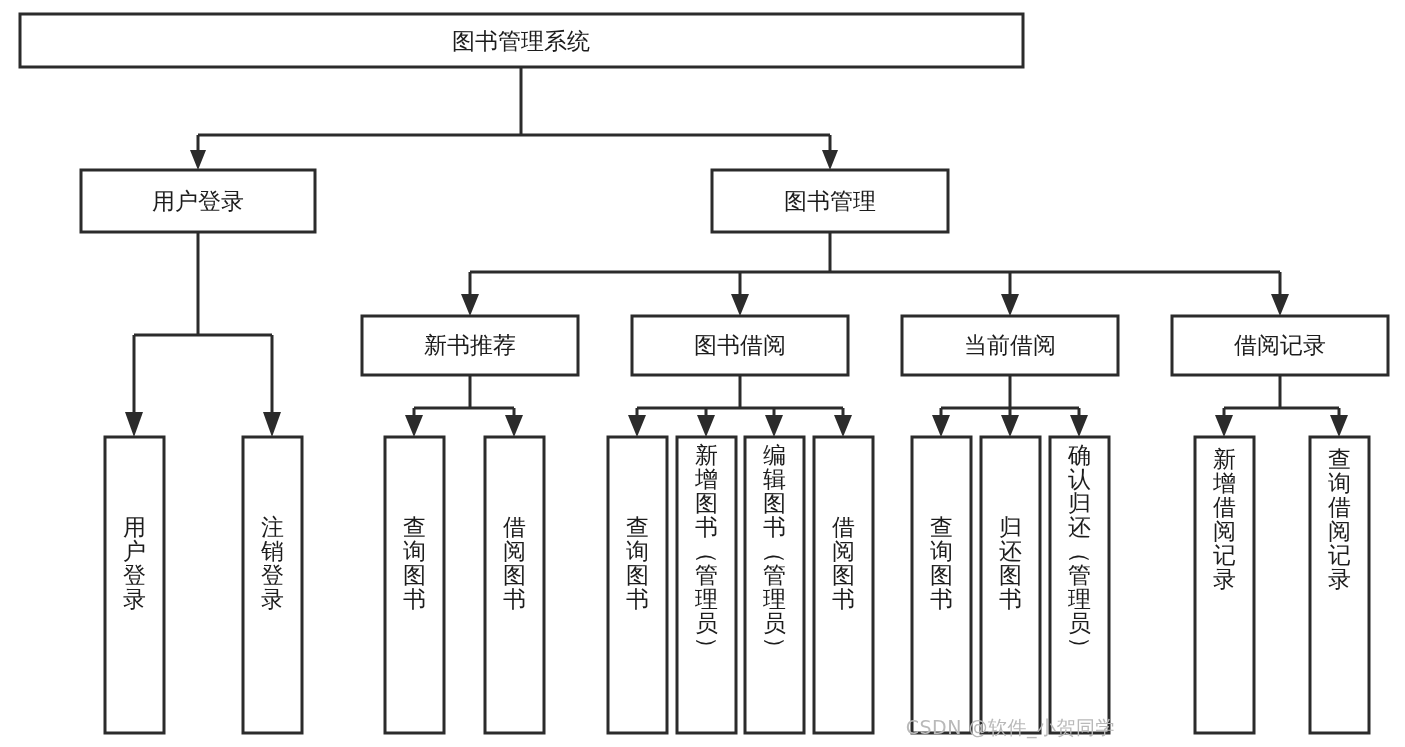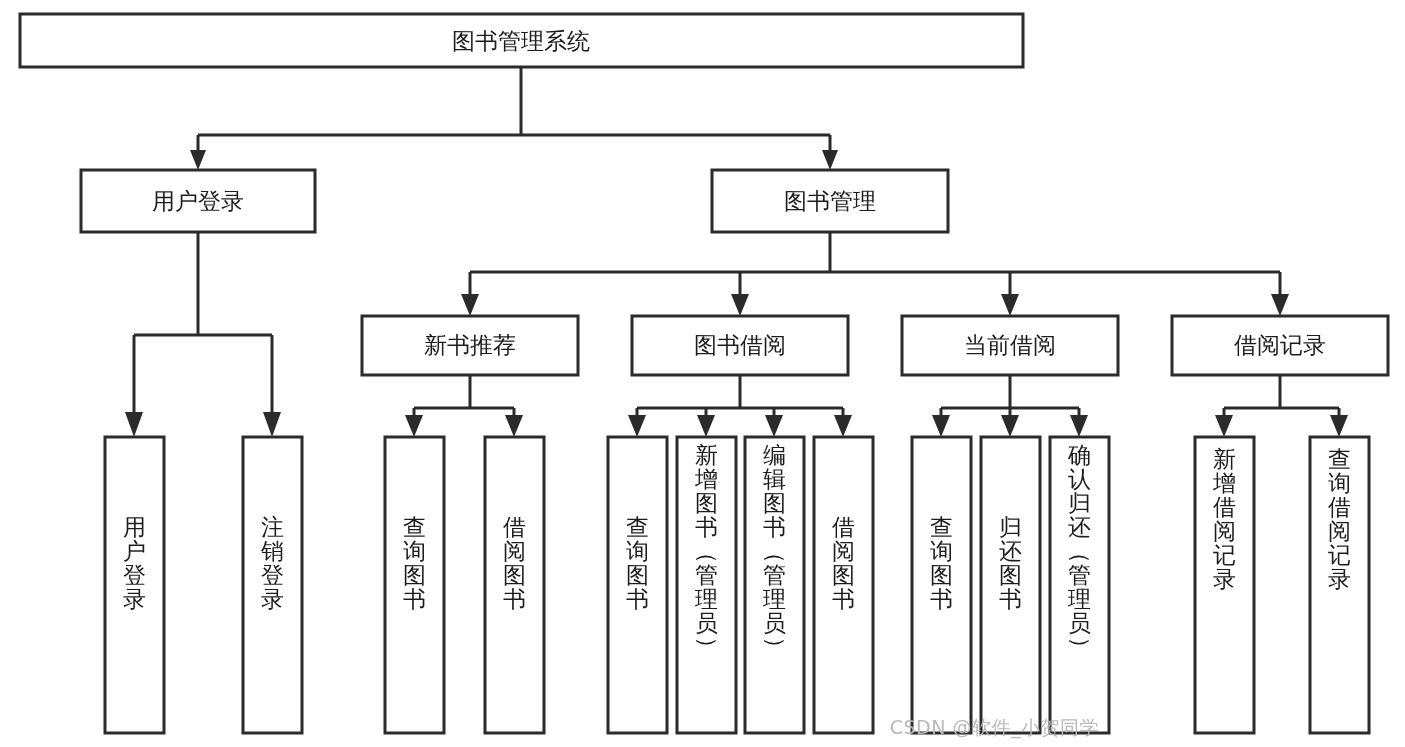--- a/index.html
+++ b/index.html
@@ -67,21 +67,21 @@
     align-items: center;
     justify-content: flex-start;
     pointer-events: none;
   }
   .vlabel span {
     display: block;
     height: 24px;
   }
   .watermark {
     position: absolute;
-    right: 16px;
+    right: 0;
     bottom: 6px;
     font-family: "DejaVu Sans", "Liberation Sans", sans-serif;
     font-size: 19px;
     color: #b9b9b9;
     white-space: nowrap;
     letter-spacing: 0.5px;
   }
 </style>
 </head>
 <body>

